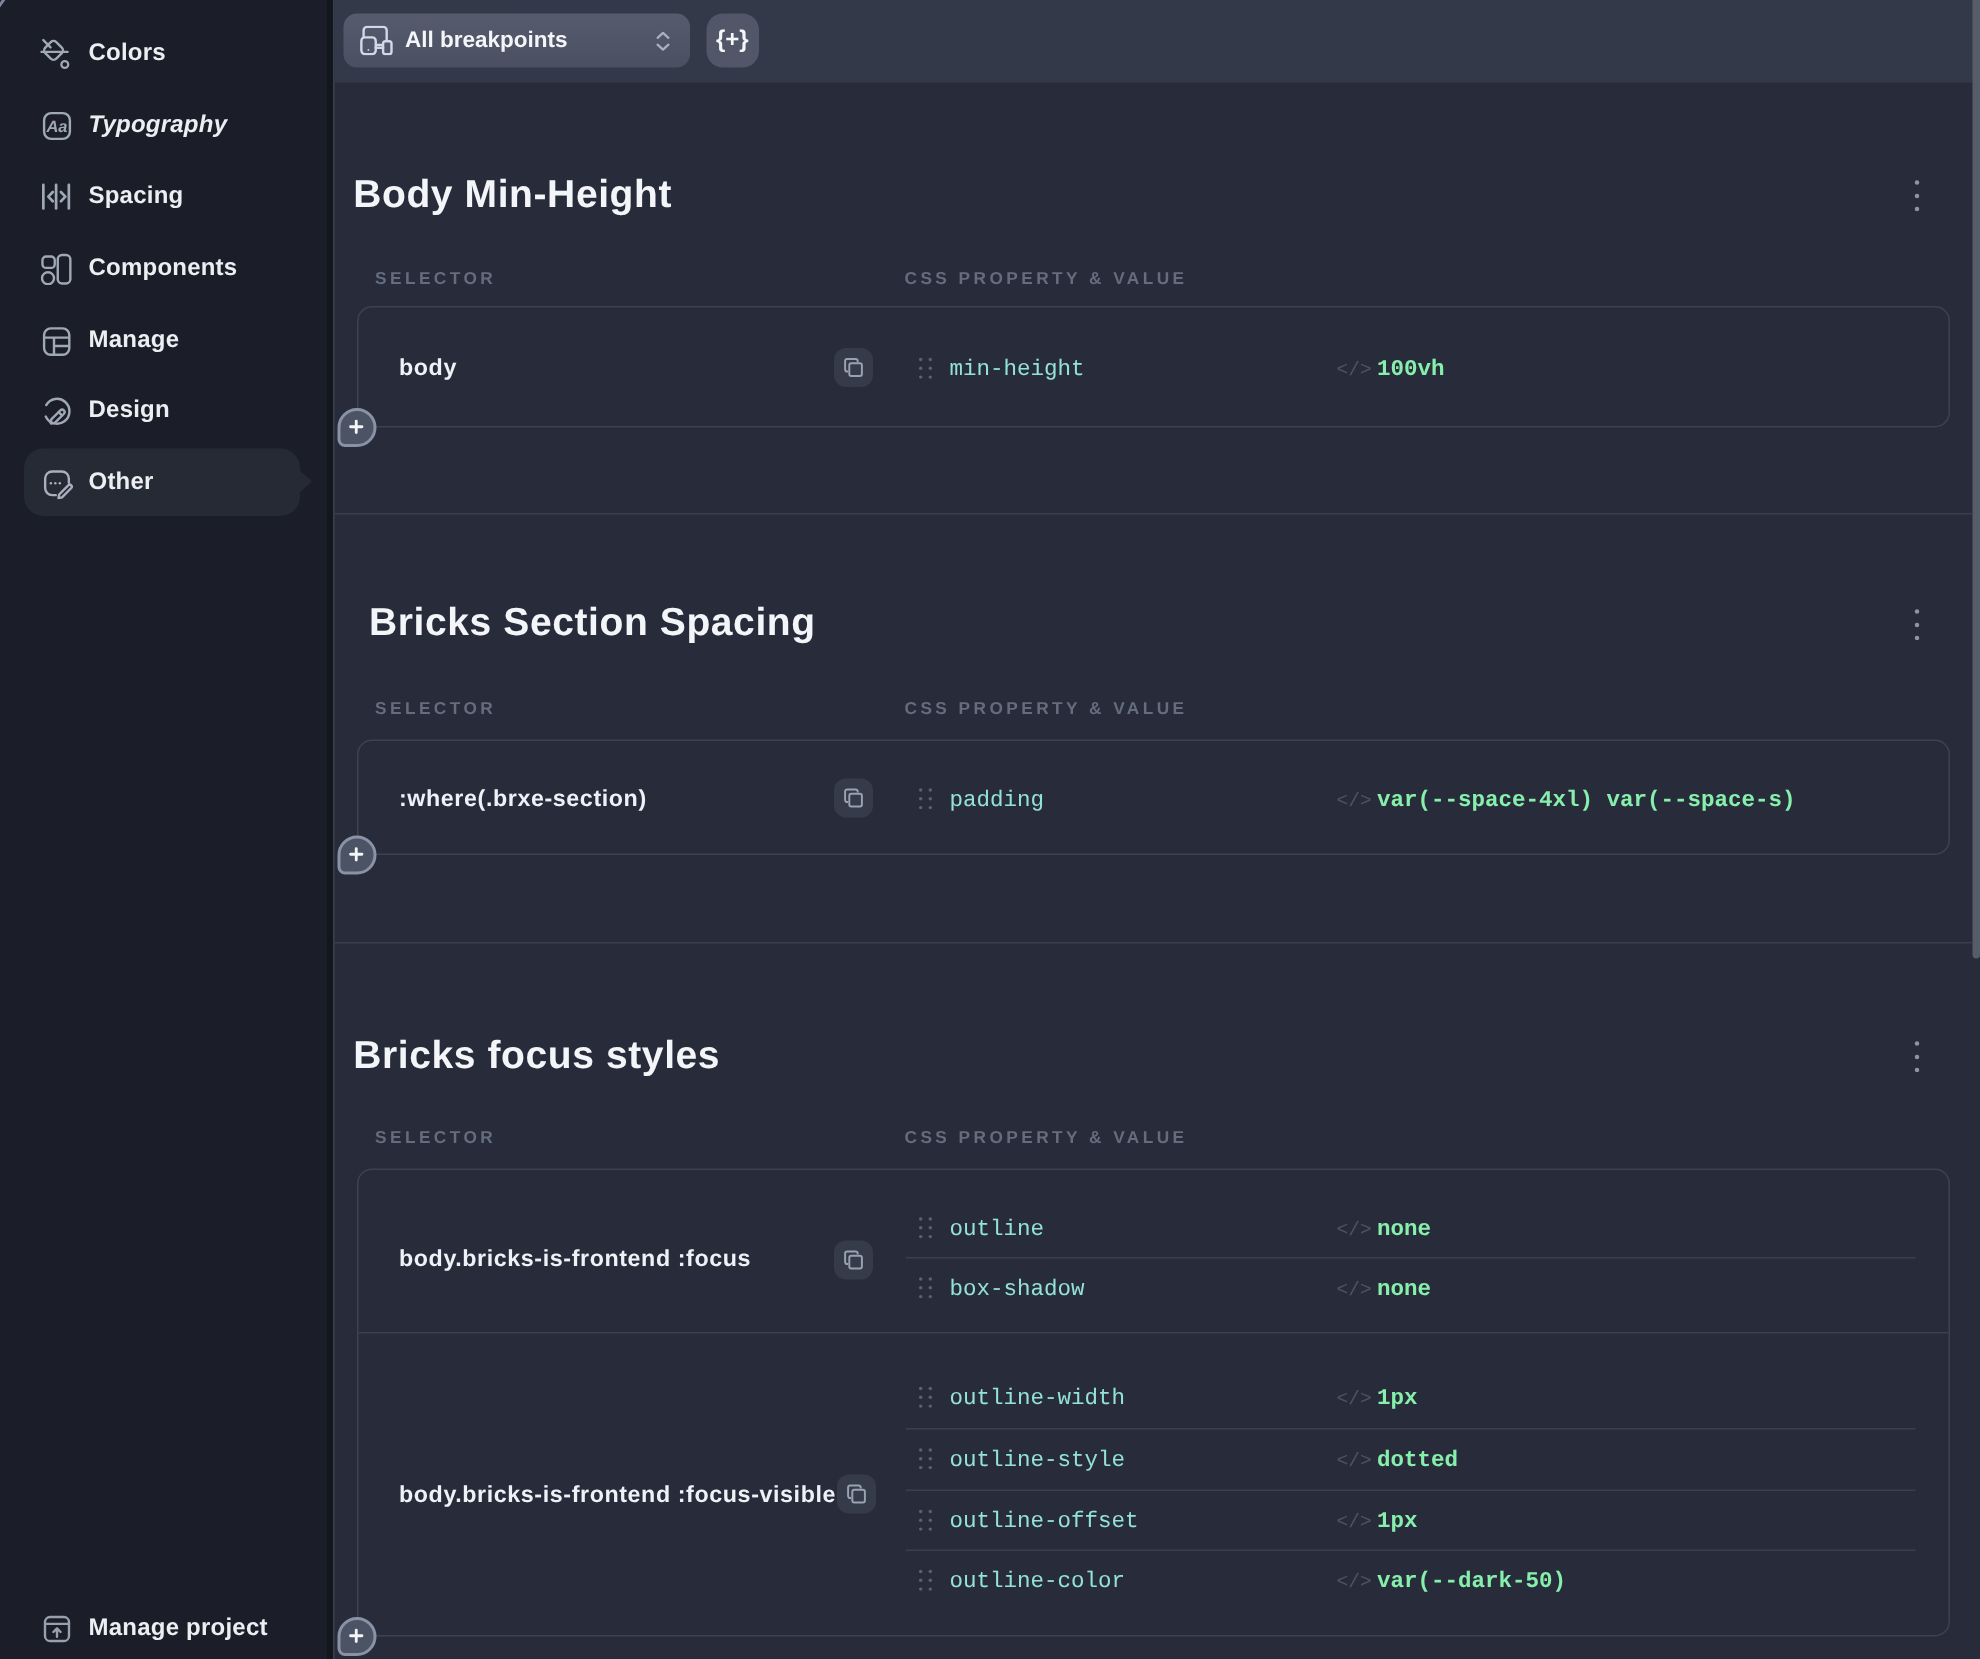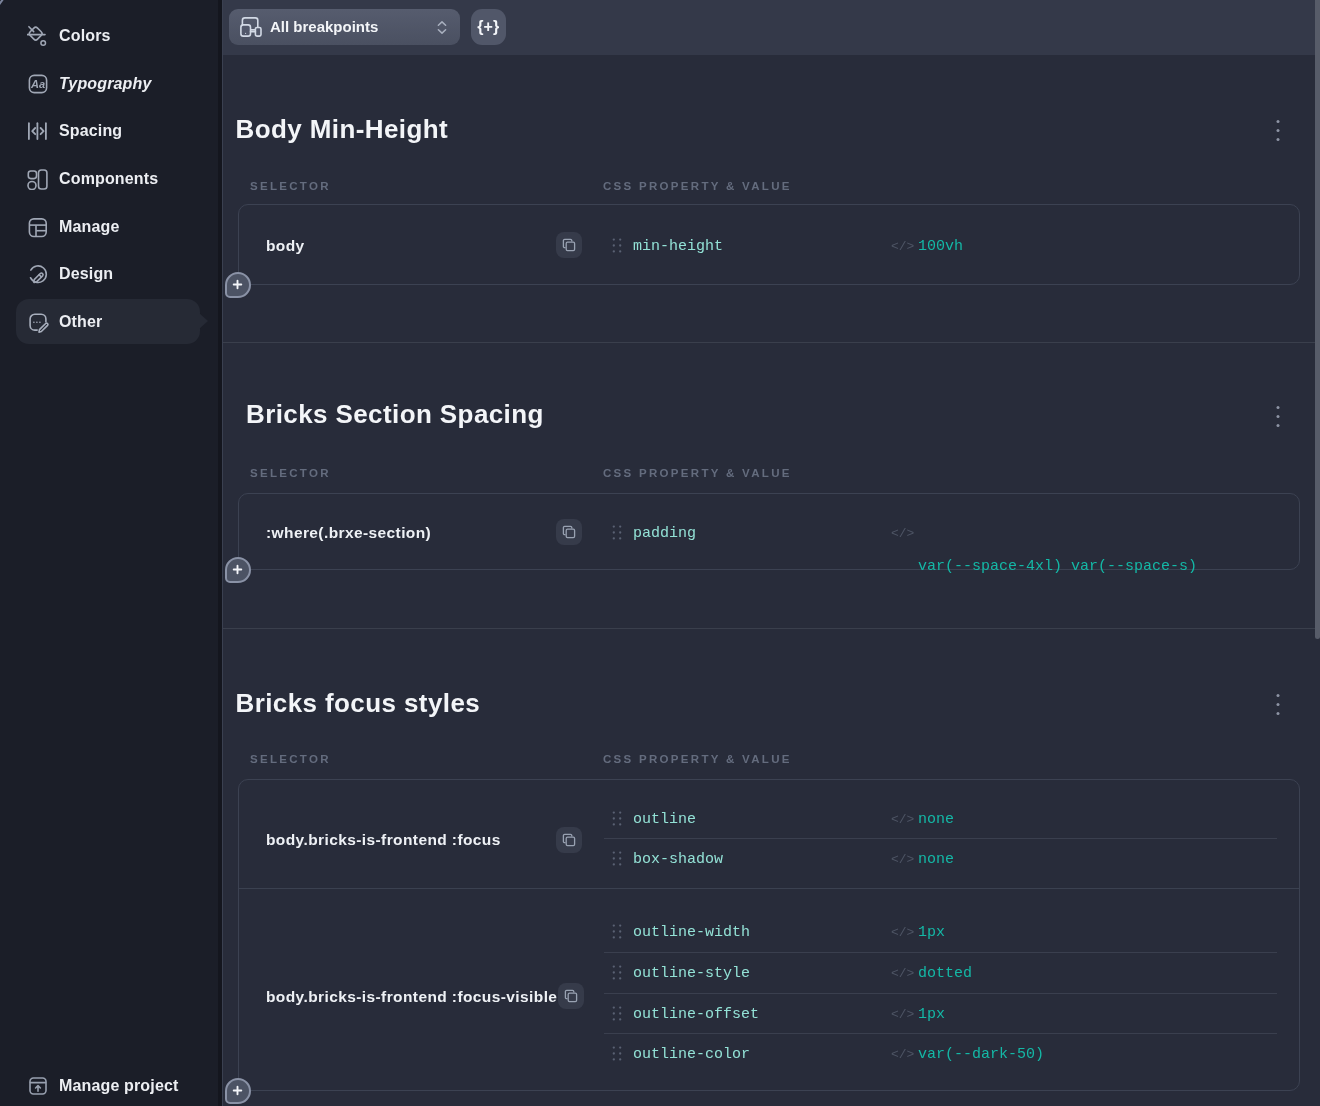--- a/index.html
+++ b/index.html
@@ -30,21 +30,21 @@
   .thumb { left:1314.5px; top:0; width:5.5px; height:639px; background:#575c69; border-radius:0 0 3px 3px; }
   
   .divider { left:223px; width:1092px; height:1px; background:#3a3f4c; }
   .h2 { font-size:26px; line-height:30px; font-weight:700; letter-spacing:0.4px; color:#f3f5f8; white-space:nowrap; }
   .lbl { font-size:11.5px; line-height:14px; font-weight:700; letter-spacing:2.3px; color:#646c7e; white-space:nowrap; }
   .box { border:1px solid #3c4252; border-radius:10px; left:238px; width:1062px; }
   .selector { font-size:15.5px; font-weight:700; letter-spacing:0.4px; color:#eef1f5; white-space:nowrap; }
   .copybtn { width:26px; height:26px; border-radius:8px; background:#363b4a; }
   .mono { font-family:"Liberation Mono", monospace; font-size:15px; white-space:nowrap; }
   .prop { color:#93e2d6; }
-  .val { color:#14b8a6; font-weight:400; }
+  .val { color:#86efac; font-weight:700; }
   .code { font-family:"Liberation Mono", monospace; font-size:13px; color:#4d5464; white-space:nowrap; }
   .sep { height:1px; background:#3a3f4e; left:604px; width:673px; }
   .gsep { height:1px; background:#3b4150; left:239px; width:1060px; }
   .badge { width:26px; height:26px; border-radius:50% 50% 50% 5px; background:#4c5364;
            border:2.5px solid #8a92a6; }
   .badge svg { position:absolute; left:5px; top:5px; }
 </style>
 </head>
 <body>
   <div class="abs sidebar"></div>
@@ -197,21 +197,21 @@
   <svg class="abs" style="left:612px;top:525px;" width="10" height="15" viewBox="0 0 10 15" fill="#5a6173">
     <circle cx="1.8" cy="1.6" r="1.15"></circle>
     <circle cx="8.2" cy="1.6" r="1.15"></circle>
     <circle cx="1.8" cy="7.5" r="1.15"></circle>
     <circle cx="8.2" cy="7.5" r="1.15"></circle>
     <circle cx="1.8" cy="13.4" r="1.15"></circle>
     <circle cx="8.2" cy="13.4" r="1.15"></circle>
   </svg>
   <div class="abs mono prop" style="left:633px;top:525px;">padding</div>
   <div class="abs code" style="left:891px;top:526px;">&lt;/&gt;</div>
-  <div class="abs mono val" style="left:918px;top:525px;margin-top:33px;">var(--space-4xl) var(--space-s)</div>
+  <div class="abs mono val" style="left:918px;top:525px;">var(--space-4xl) var(--space-s)</div>
   <div class="abs badge" style="left:225px;top:557px;">
     <svg width="11" height="11" viewBox="0 0 11 11">
       <path d="M5.5 1.7 V9.3 M1.7 5.5 H9.3" stroke="#f3f5f9" stroke-width="1.9" stroke-linecap="round"></path>
     </svg>
   </div>
 
   <div class="abs h2" style="left:235.5px;top:688px;">Bricks focus styles</div>
   <svg class="abs" style="left:1275px;top:693px;" width="6" height="22" viewBox="0 0 6 22" fill="#8e95a5">
     <circle cx="3" cy="2.6" r="1.5"></circle>
     <circle cx="3" cy="11.6" r="1.5"></circle>

